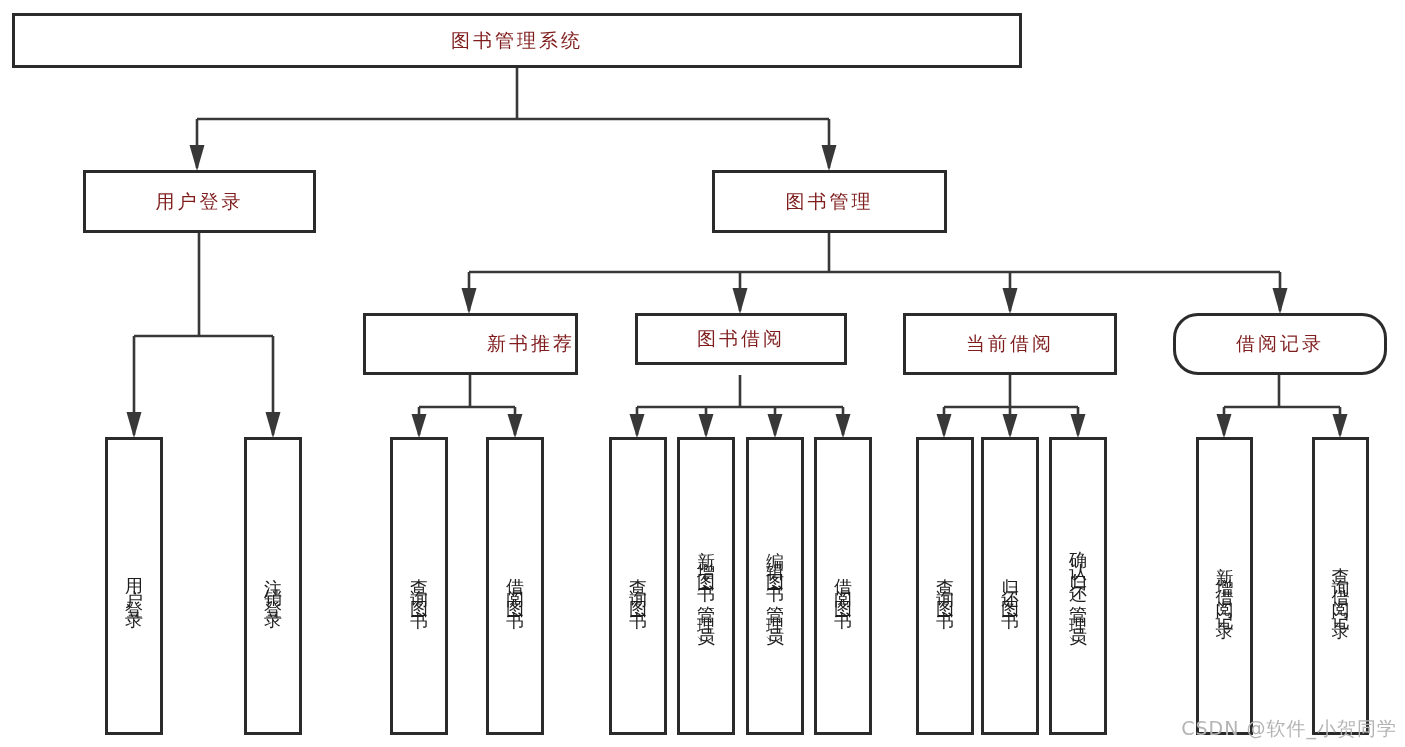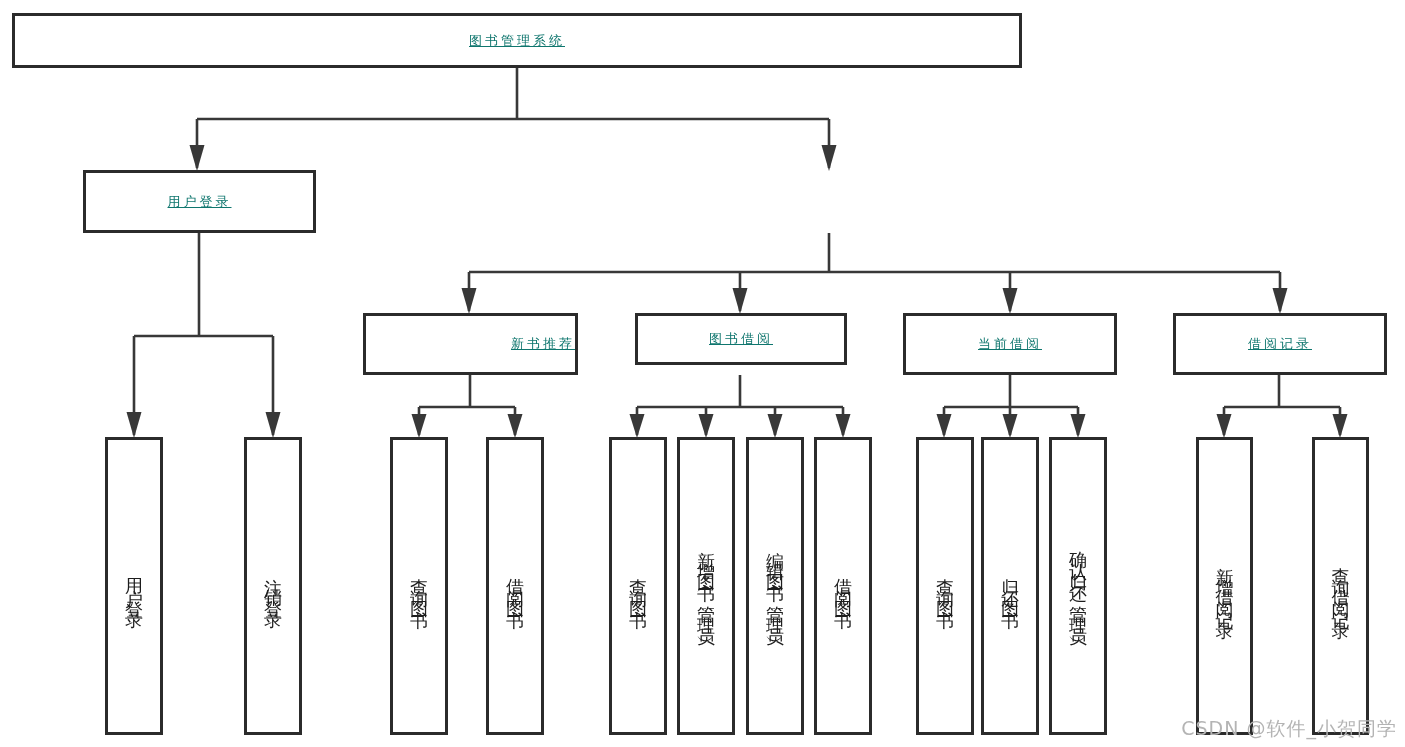--- a/index.html
+++ b/index.html
@@ -15,41 +15,40 @@
   .wires polygon{fill:#383838;stroke:none;}
   .box{
     position:absolute;
     box-sizing:border-box;
     border:3px solid #2b2b2b;
     background:#ffffff;
     display:flex;align-items:center;justify-content:center;
     color:#1d1d1d;
   }
   .hlabel{
-    font-size:13px;
+    font-size:19px;
     letter-spacing:3px;
-    color:#0f766e;
+    color:#7f1d1d;
     white-space:nowrap;
-    text-decoration:underline;
   }
   .vlabel{
     writing-mode:vertical-rl;
     text-orientation:mixed;
     font-size:18px;
     letter-spacing:11px;
     color:#1d1d1d;
     line-height:1;
   }
   .root{left:12px;top:13px;width:1010px;height:55px;}
   .lvl1-a{left:83px;top:170px;width:233px;height:63px;}
   .lvl1-b{left:712px;top:170px;width:235px;height:63px;}
   .lvl2-a{left:363px;top:313px;width:215px;height:62px;justify-content:flex-end;}
   .lvl2-b{left:635px;top:313px;width:212px;height:52px;}
   .lvl2-c{left:903px;top:313px;width:214px;height:62px;text-align:right;}
-  .lvl2-d{left:1173px;top:313px;width:214px;height:62px;}
+  .lvl2-d{left:1173px;top:313px;width:214px;height:62px;border-radius:25px;}
   .leaf{top:437px;width:58px;height:298px;}
   .l1{left:105px;} .l2{left:244px;}
   .l3{left:390px;} .l4{left:486px;}
   .l5{left:609px;} .l6{left:677px;} .l7{left:746px;} .l8{left:814px;}
   .l9{left:916px;} .l10{left:981px;} .l11{left:1049px;}
   .l12{left:1196px;width:57px;} .l13{left:1312px;width:57px;}
   .watermark{
     position:absolute;
     right:8px;top:716px;
     font-size:19px;
@@ -139,20 +138,23 @@
     </g>
   </svg>
 
   <div class="box root">
     <span class="hlabel">图书管理系统</span>
   </div>
 
   <div class="box lvl1-a">
     <span class="hlabel">用户登录</span>
   </div>
+  <div class="box lvl1-b">
+    <span class="hlabel">图书管理</span>
+  </div>
 
   <div class="box lvl2-a">
     <span class="hlabel">新书推荐</span>
   </div>
   <div class="box lvl2-b">
     <span class="hlabel">图书借阅</span>
   </div>
   <div class="box lvl2-c">
     <span class="hlabel">当前借阅</span>
   </div>

